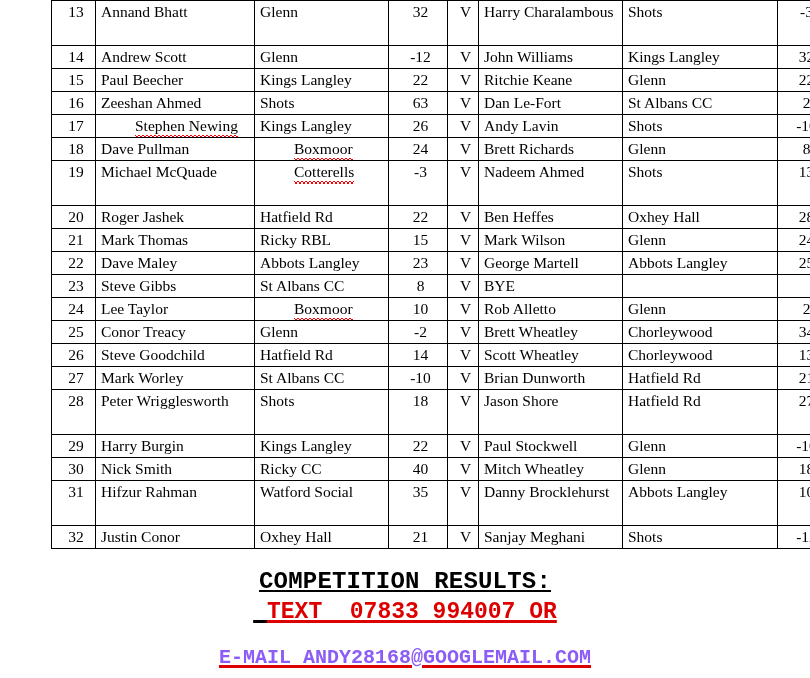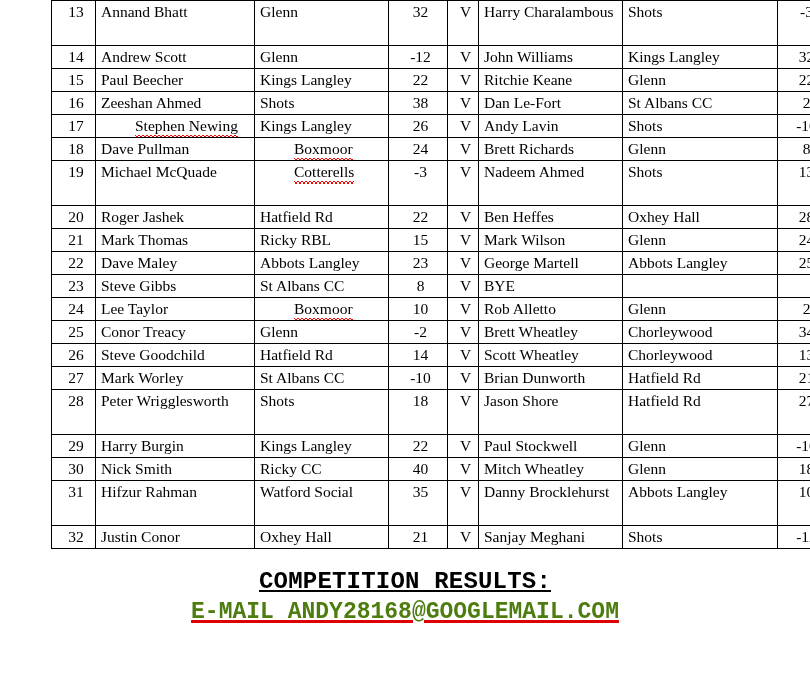--- a/index.html
+++ b/index.html
@@ -115,23 +115,23 @@
     text-decoration-thickness: 3px;
     text-underline-offset: 2px;
   }
   .fl-text .u {
     text-decoration: underline;
     text-decoration-color: #dd0000;
     text-decoration-thickness: 3px;
     text-underline-offset: 2px;
   }
   .fl-email {
-    font-size: 23px;
-    color: #4d7c0f;
-    margin-top: 2px;
+    font-size: 20px;
+    color: #8b5cf6;
+    margin-top: 18px;
   }
   .fl-email .u {
     text-decoration: underline;
     text-decoration-color: #dd0000;
     text-decoration-thickness: 3px;
     text-underline-offset: 2px;
   }
 </style>
 </head>
 <body>
@@ -167,21 +167,21 @@
           <td class="col-score1">22</td>
           <td class="col-v">V</td>
           <td class="col-name2">Ritchie Keane</td>
           <td class="col-club2">Glenn</td>
           <td class="col-score2">22</td>
         </tr>
         <tr class="normal">
           <td class="col-num">16</td>
           <td class="col-name1">Zeeshan Ahmed</td>
           <td class="col-club1">Shots</td>
-          <td class="col-score1">38</td>
+          <td class="col-score1">63</td>
           <td class="col-v">V</td>
           <td class="col-name2">Dan Le-Fort</td>
           <td class="col-club2">St Albans CC</td>
           <td class="col-score2">2</td>
         </tr>
         <tr class="normal">
           <td class="col-num">17</td>
           <td class="col-name1"><span class="squiggle">Stephen Newing</span></td>
           <td class="col-club1">Kings Langley</td>
           <td class="col-score1">26</td>
@@ -338,16 +338,17 @@
           <td class="col-v">V</td>
           <td class="col-name2">Sanjay Meghani</td>
           <td class="col-club2">Shots</td>
           <td class="col-score2">-12</td>
         </tr>
       </tbody>
   </table>
 
   <div class="footer">
     <div class="footer-line fl-title"><span class="u">COMPETITION RESULTS:</span></div>
+    <div class="footer-line fl-text"><span class="lead-dash"> </span><span class="u">TEXT  07833 994007 OR</span></div>
     <div class="footer-line fl-email"><span class="u">E-MAIL ANDY28168@GOOGLEMAIL.COM</span></div>
   </div>
 
 </div>
 
 </body></html>

